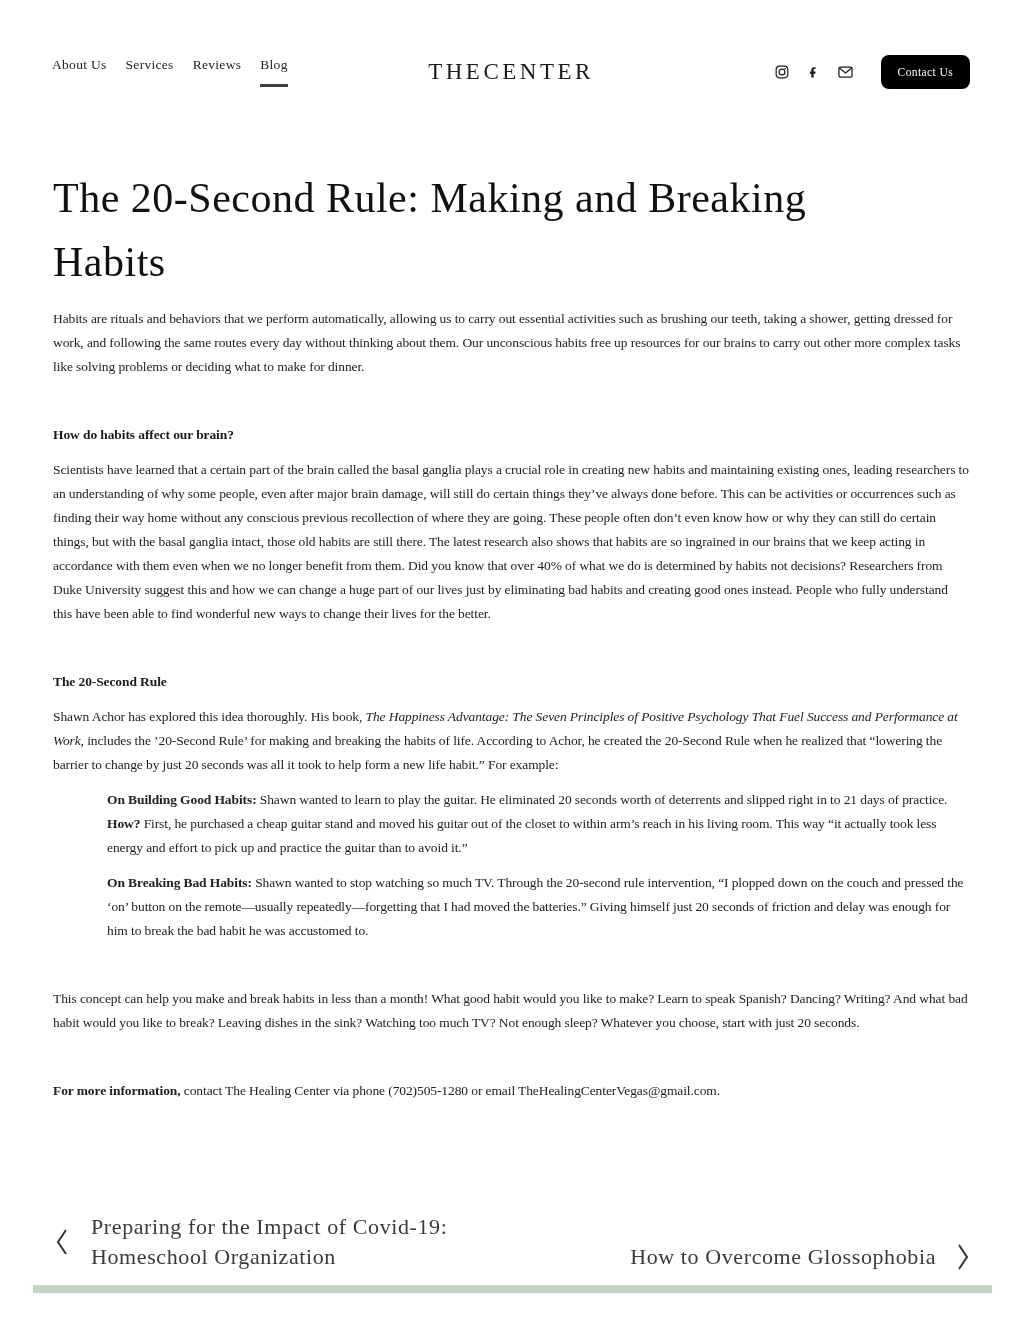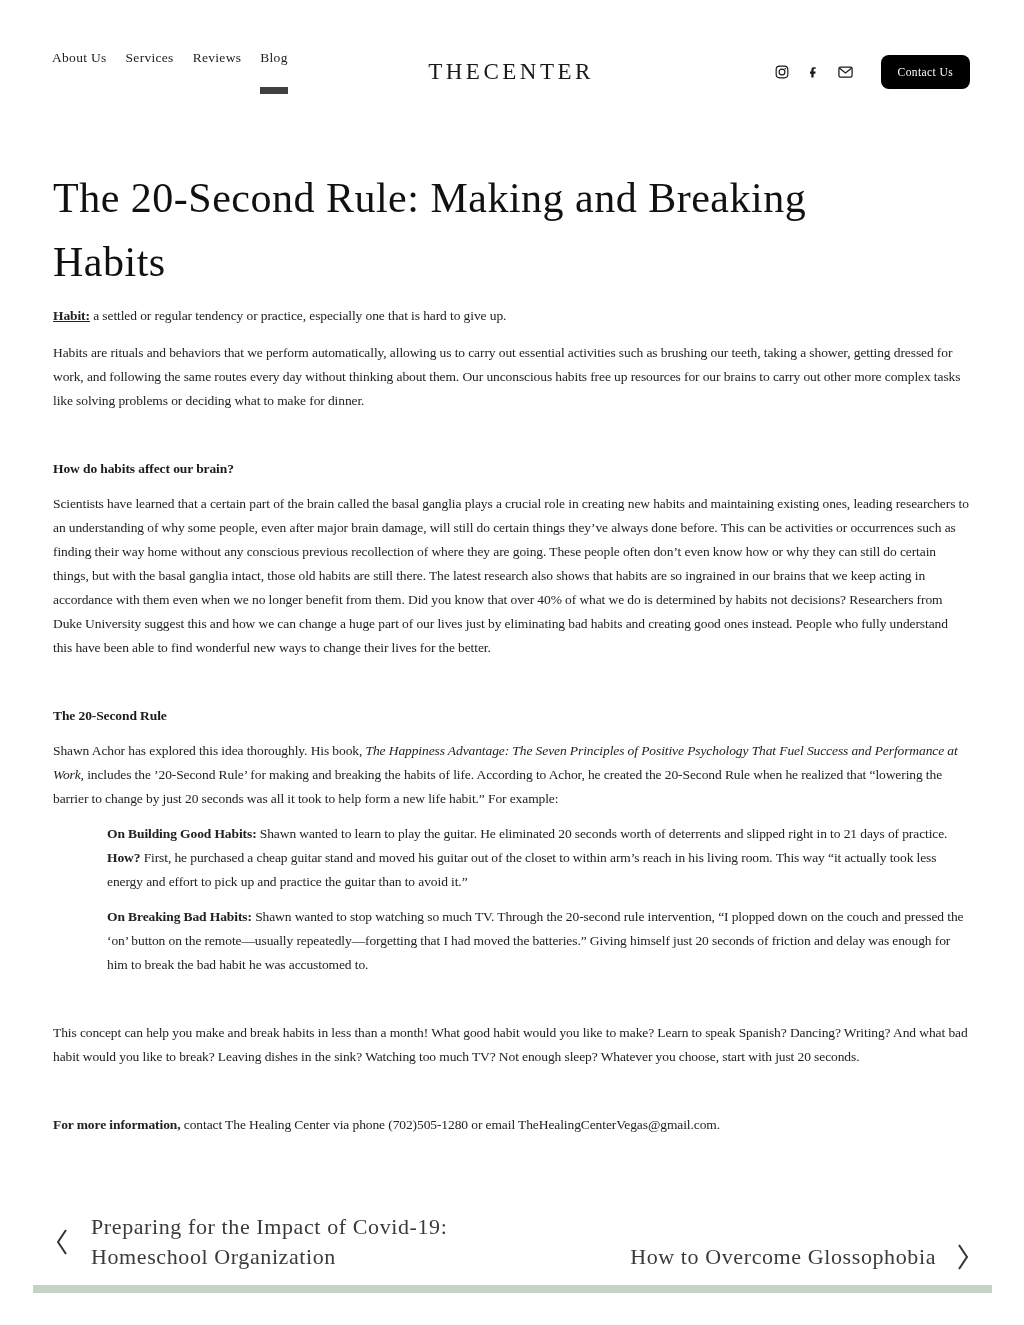--- a/index.html
+++ b/index.html
@@ -19,21 +19,21 @@
     display: flex; align-items: center;
     padding: 34px 54px 0 52px;
     height: 110px;
   }
   .main-nav {
     flex: 1 1 0;
     display: flex; align-items: baseline; gap: 19px;
     font-size: 13.5px; letter-spacing: 0.3px;
   }
   .main-nav a { color: #222; text-decoration: none; cursor: pointer; }
-  .main-nav a.active { border-bottom: 7px solid #404040; padding-bottom: 21px; }
+  .main-nav a.active { border-bottom: 3px solid #404040; padding-bottom: 11px; }
 
   .logo {
     flex: 0 0 auto;
     display: flex; align-items: center;
     cursor: pointer; user-select: none;
     color: #1a1a1a;
     text-align: right;
   }
   .logo-the, .logo-center {
     font-size: 23px; letter-spacing: 3.5px; font-weight: 500;
@@ -153,21 +153,20 @@
           <path d="M2.5 3.5 L12 11 L21.5 3.5"></path>
         </svg>
       </a>
       <button class="contact-btn">Contact Us</button>
     </div>
   </header>
 
   <main class="article">
     <h1 class="article-title">The 20-Second Rule: Making and Breaking Habits</h1>
 
-    <p class="def"><strong class="term">Habit:</strong><span> a settled or regular tendency or practice, especially one that is hard to give up.</span></p>
 
     <p class="intro">Habits are rituals and behaviors that we perform automatically, allowing us to carry out essential activities such as brushing our teeth, taking a shower, getting dressed for work, and following the same routes every day without thinking about them. Our unconscious habits free up resources for our brains to carry out other more complex tasks like solving problems or deciding what to make for dinner.</p>
 
     <h3>How do habits affect our brain?</h3>
     <p class="section-body">Scientists have learned that a certain part of the brain called the basal ganglia plays a crucial role in creating new habits and maintaining existing ones, leading researchers to an understanding of why some people, even after major brain damage, will still do certain things they’ve always done before. This can be activities or occurrences such as finding their way home without any conscious previous recollection of where they are going. These people often don’t even know how or why they can still do certain things, but with the basal ganglia intact, those old habits are still there. The latest research also shows that habits are so ingrained in our brains that we keep acting in accordance with them even when we no longer benefit from them. Did you know that over 40% of what we do is determined by habits not decisions? Researchers from Duke University suggest this and how we can change a huge part of our lives just by eliminating bad habits and creating good ones instead. People who fully understand this have been able to find wonderful new ways to change their lives for the better.</p>
 
     <h3>The 20-Second Rule</h3>
     <p class="section-body"><span>Shawn Achor has explored this idea thoroughly. His book, </span><em>The Happiness Advantage: The Seven Principles of Positive Psychology That Fuel Success and Performance at Work</em><span>, includes the ’20-Second Rule’ for making and breaking the habits of life. According to Achor, he created the 20-Second Rule when he realized that “lowering the barrier to change by just 20 seconds was all it took to help form a new life habit.” For example:</span></p>
 
     <div class="indent">

